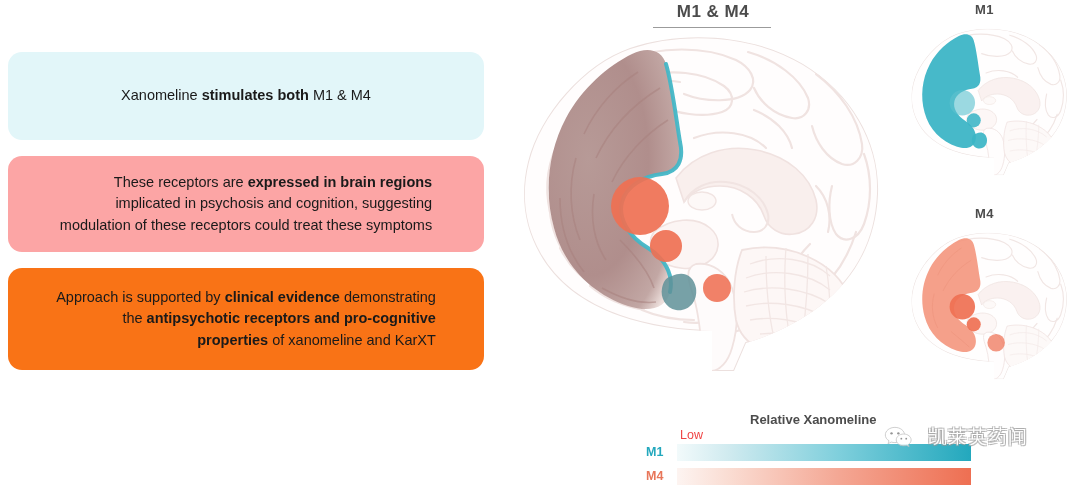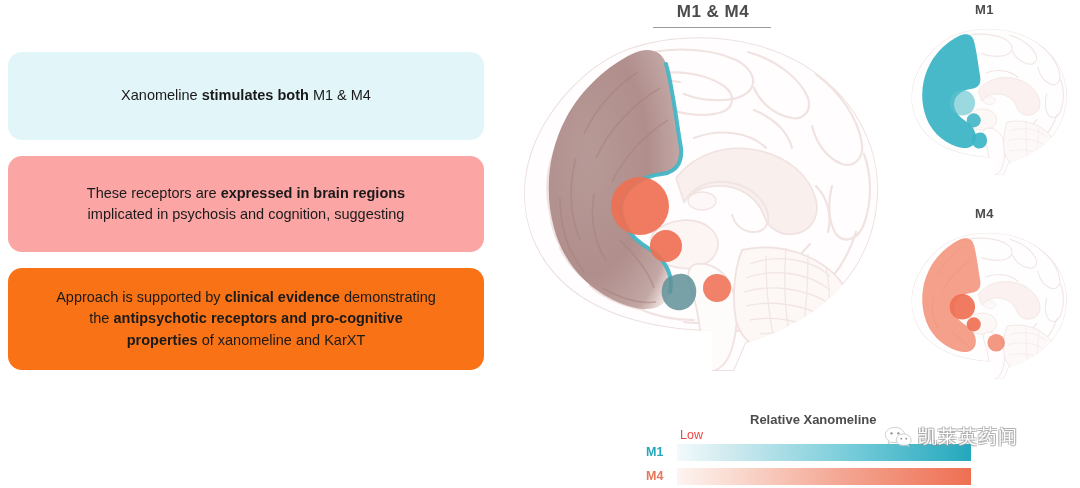--- a/index.html
+++ b/index.html
@@ -22,21 +22,21 @@
     left: 8px;
     top: 52px;
     width: 476px;
   }
   .card {
     border-radius: 14px;
     box-sizing: border-box;
     display: flex;
     align-items: center;
     justify-content: center;
-    text-align: center;
+    text-align: right;
     padding: 10px 16px;
     line-height: 1.45;
     font-size: 14.5px;
     color: #1a1a1a;
   }
   .card p { margin: 0; }
   .card b { font-weight: 700; }
   #card-1 { height: 88px; margin-bottom: 16px; background: #e2f6f9; }
   #card-2 { height: 96px; margin-bottom: 16px; background: #fca5a5; }
   #card-3 { height: 102px; background: #f97316; }
@@ -132,21 +132,21 @@
   #legend-bar-m1 { background: linear-gradient(to right, #f2fafb 0%, #cfeaef 18%, #7fcfdc 55%, #23a8bd 100%); }
   #legend-bar-m4 { background: linear-gradient(to right, #fdf4f1 0%, #fadcd2 18%, #f4a794 55%, #ee6f52 100%); }
 
   
   #watermark {
     position: absolute;
     left: 884px;
     top: 424px;
     display: flex;
     align-items: center;
-    gap: 6px;
+    gap: 16px;
     opacity: 0.82;
   }
   #watermark-logo { width: 28px; height: 24px; }
   #watermark-text {
     font-size: 19px;
     color: #ffffff;
     font-weight: 400;
     letter-spacing: 1px;
     text-shadow:
       -1px -1px 0 rgba(150,150,150,.75),
@@ -158,21 +158,21 @@
   }
 </style>
 </head>
 <body>
 
 <div id="cards">
   <div class="card" id="card-1">
     <p><span>Xanomeline </span><b>stimulates both</b><span> M1 &amp; M4</span><br></p>
   </div>
   <div class="card" id="card-2">
-    <p><span>These receptors are </span><b>expressed in brain regions</b><br><span>implicated in psychosis and cognition, suggesting</span><br></p>
+    <p><span>These receptors are </span><b>expressed in brain regions</b><br><span>implicated in psychosis and cognition, suggesting</span><br><span>modulation of these receptors could treat these symptoms</span></p>
   </div>
   <div class="card" id="card-3">
     <p><span>Approach is supported by </span><b>clinical evidence</b><span> demonstrating</span><br><span>the </span><b>antipsychotic receptors and pro-cognitive</b><br><b>properties</b><span> of xanomeline and KarXT</span></p>
   </div>
 </div>
 
 <div id="figure-title-wrap">
   <div id="figure-title">M1 &amp; M4</div>
   <div id="figure-title-rule"></div>
 </div>

